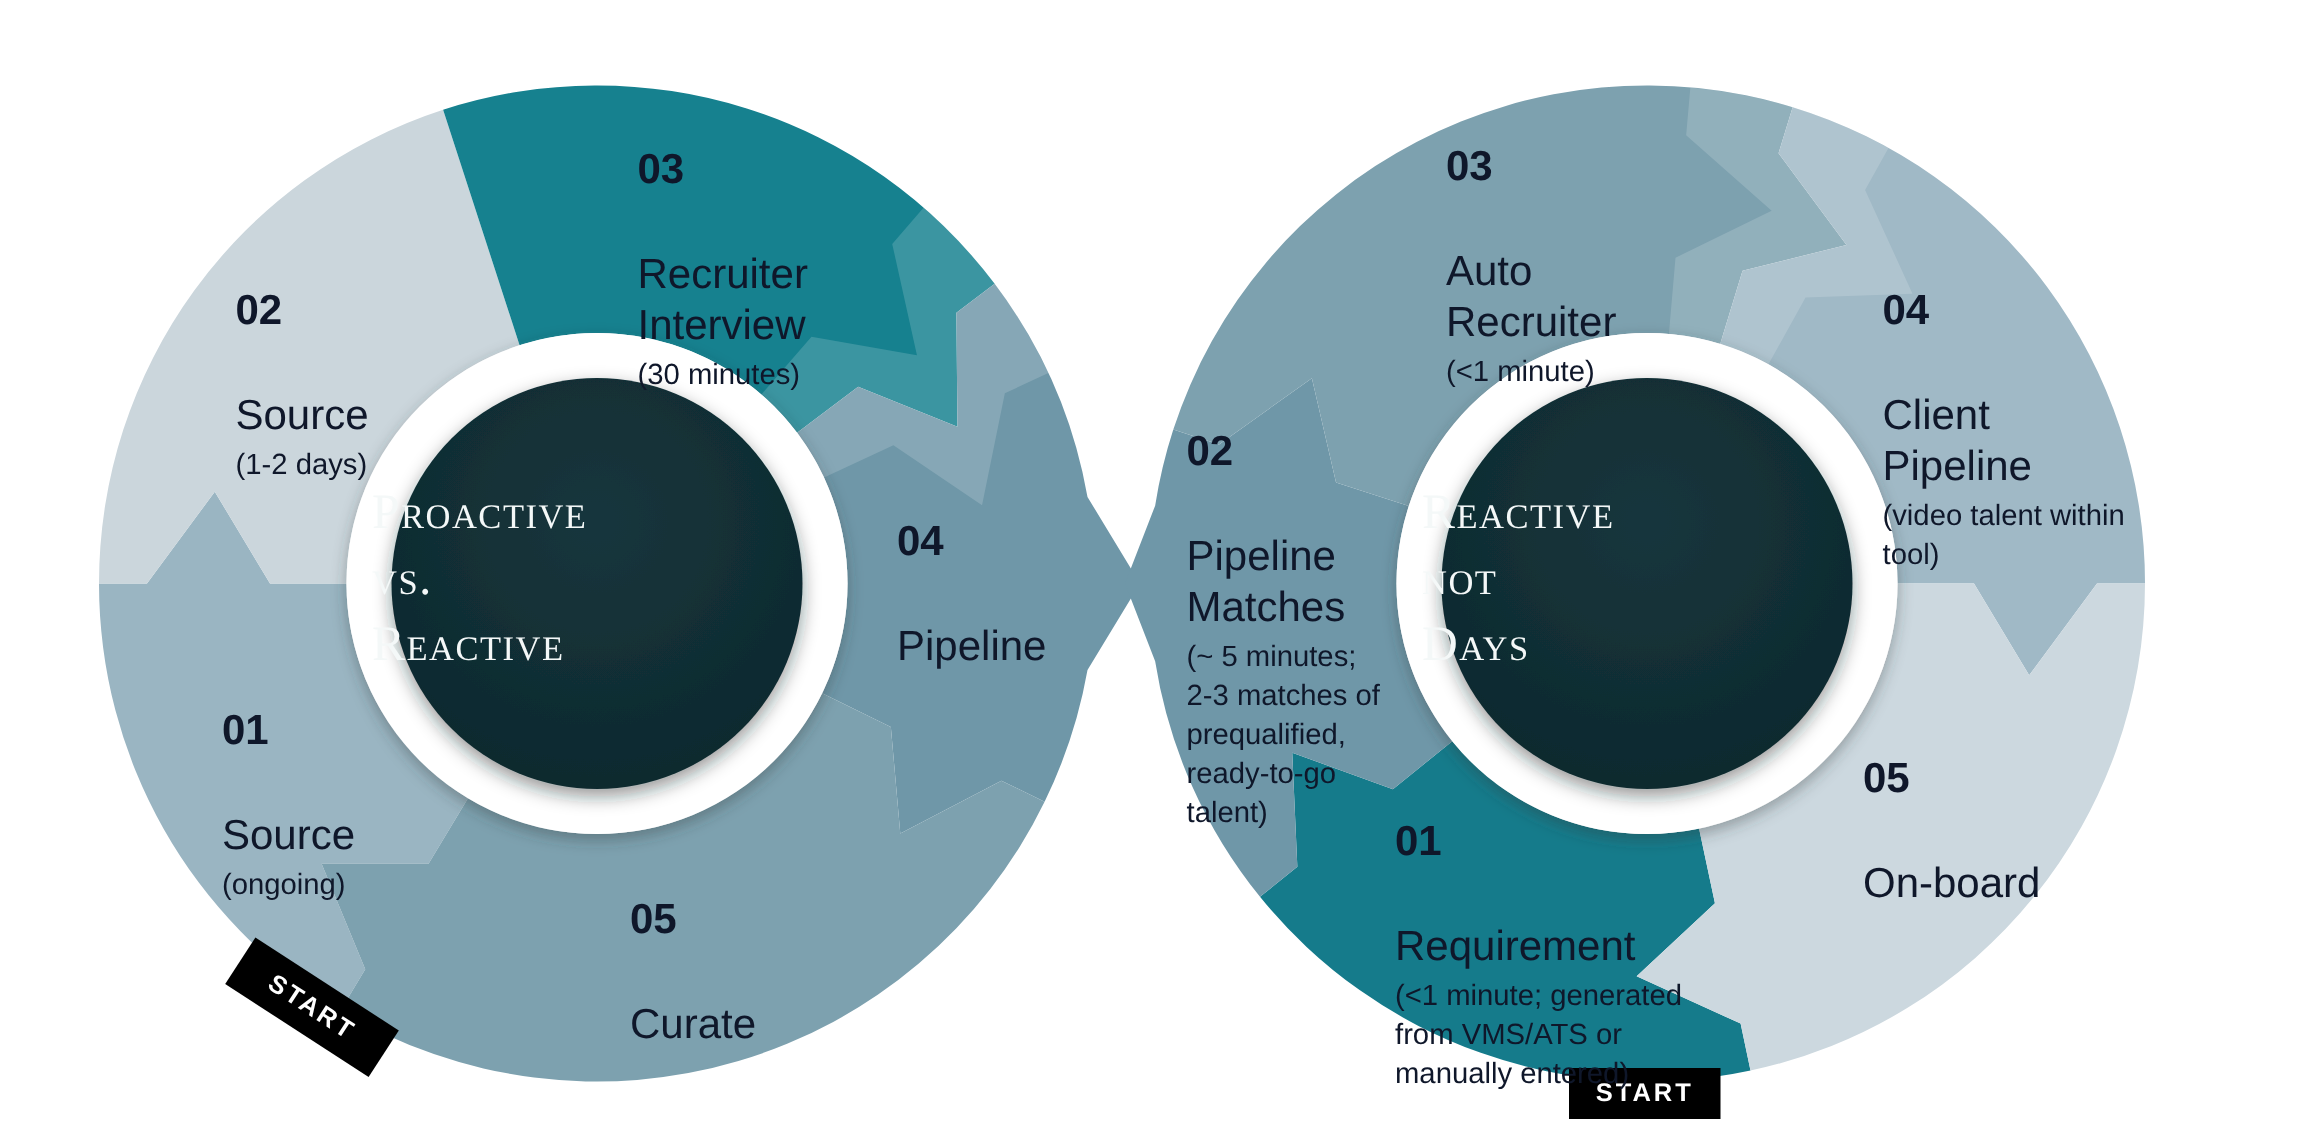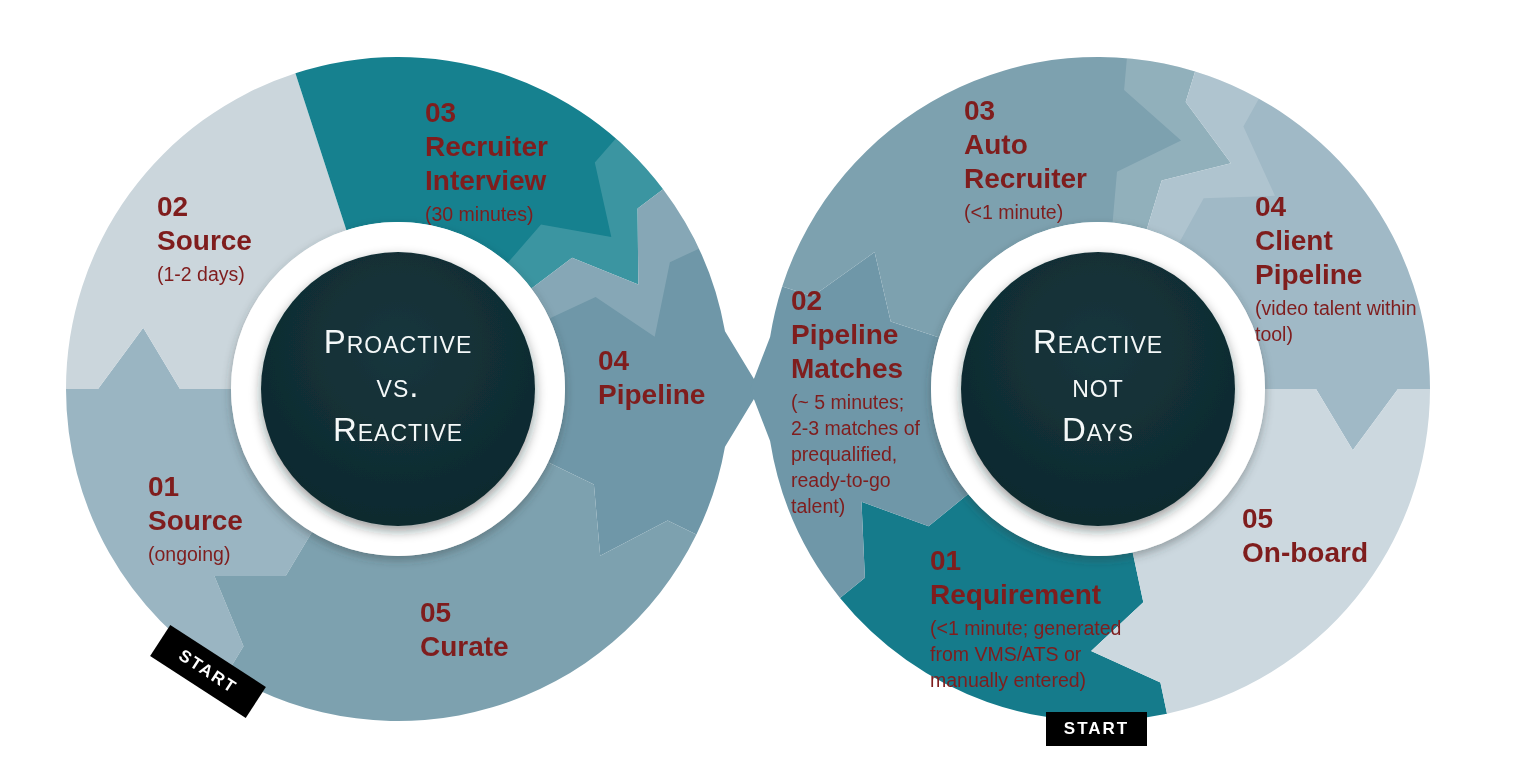--- a/index.html
+++ b/index.html
@@ -1,25 +1,25 @@
 <!DOCTYPE html>
 <html><head>
 <meta charset="utf-8">
 <style>
   html,body{margin:0;padding:0;background:#ffffff;}
   .stage{position:relative;width:1537px;height:760px;background:#ffffff;overflow:hidden;
          font-family:"Liberation Sans",sans-serif;}
   .stage svg{position:absolute;left:0;top:0;}
-  .seg-label{position:absolute;color:#7f1d1d;}
+  .seg-label{position:absolute;color:#0f172a;}
   .seg-num{font-weight:bold;font-size:28px;line-height:34px;}
-  .seg-name{font-weight:bold;font-size:28px;line-height:34px;white-space:pre-line;}
+  .seg-name{font-weight:normal;font-size:28px;line-height:34px;white-space:pre-line;margin-top:36px;}
   .seg-note{font-size:19.5px;line-height:26px;white-space:pre-line;margin-top:3px;}
-  .core-label{position:absolute;width:300px;text-align:center;color:#f4f8f8;
+  .core-label{position:absolute;width:300px;color:#f4f8f8;
               font-variant:small-caps;font-size:33px;line-height:44px;letter-spacing:1px;
-              white-space:pre-line;}
+              white-space:pre-line;font-family:Liberation Serif, serif;}
   .start-ribbon{position:absolute;background:#000000;color:#ffffff;font-weight:bold;
                 font-size:17px;letter-spacing:2px;display:flex;align-items:center;
                 justify-content:center;}
   .start-left{left:151px;top:653px;width:114px;height:37px;transform:rotate(33deg);}
   .start-right{left:1046px;top:712px;width:101px;height:34px;}
 </style>
 </head>
 <body>
 
 <div class="stage">

